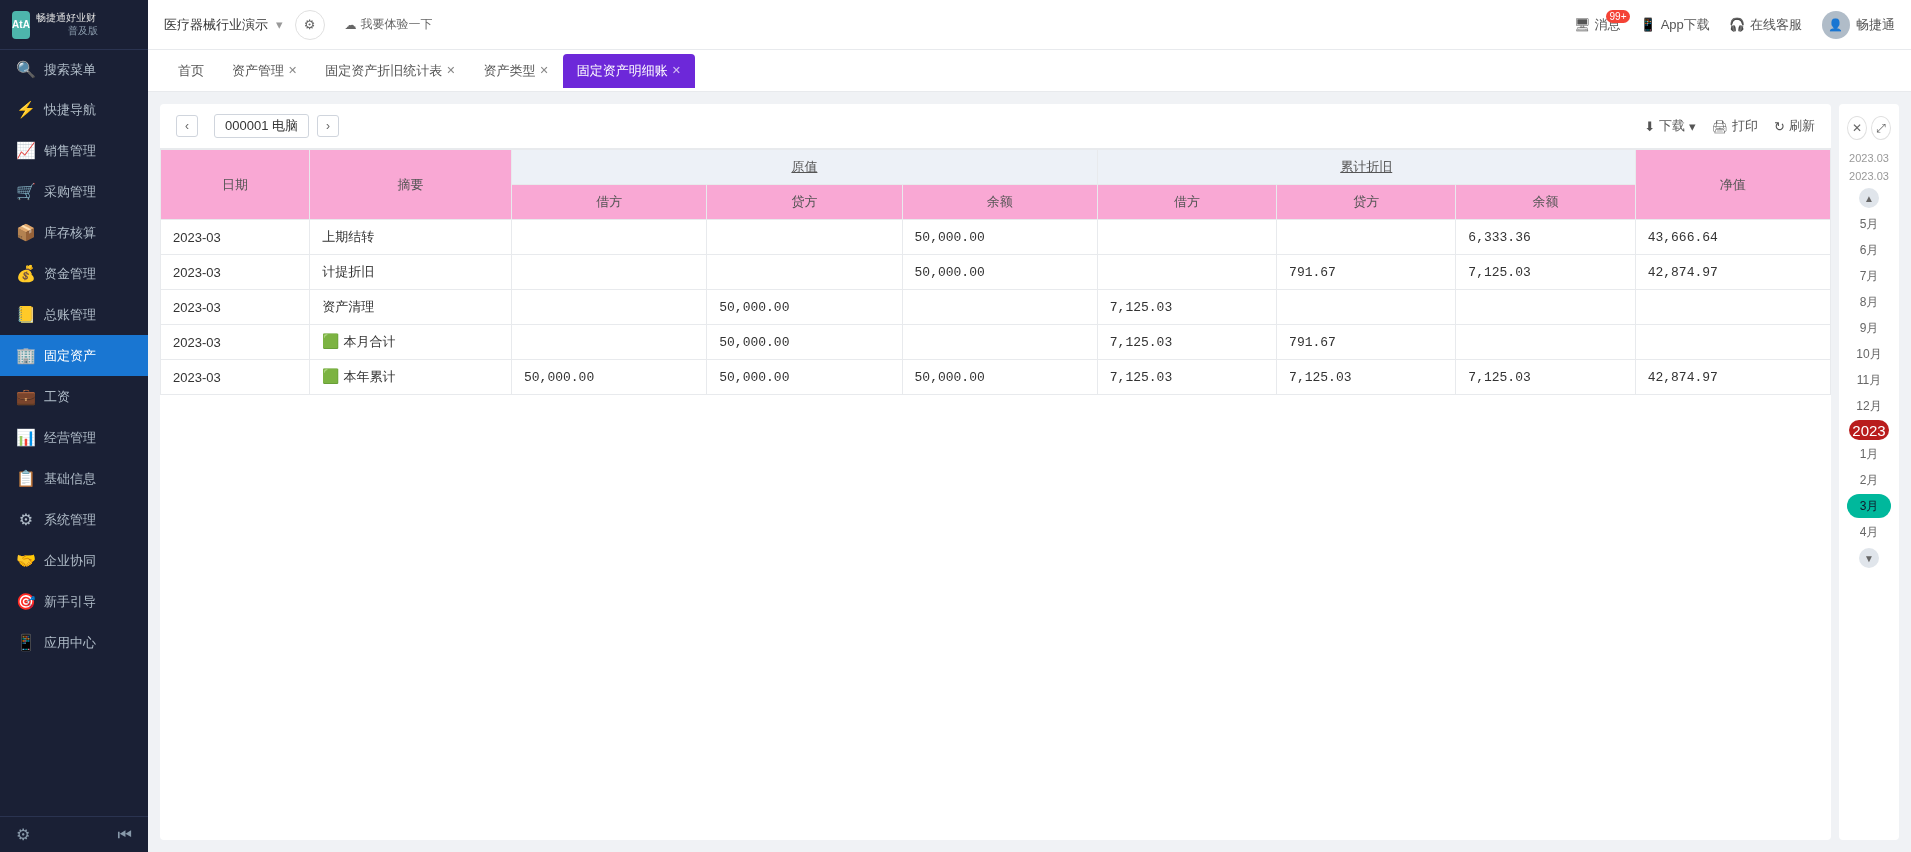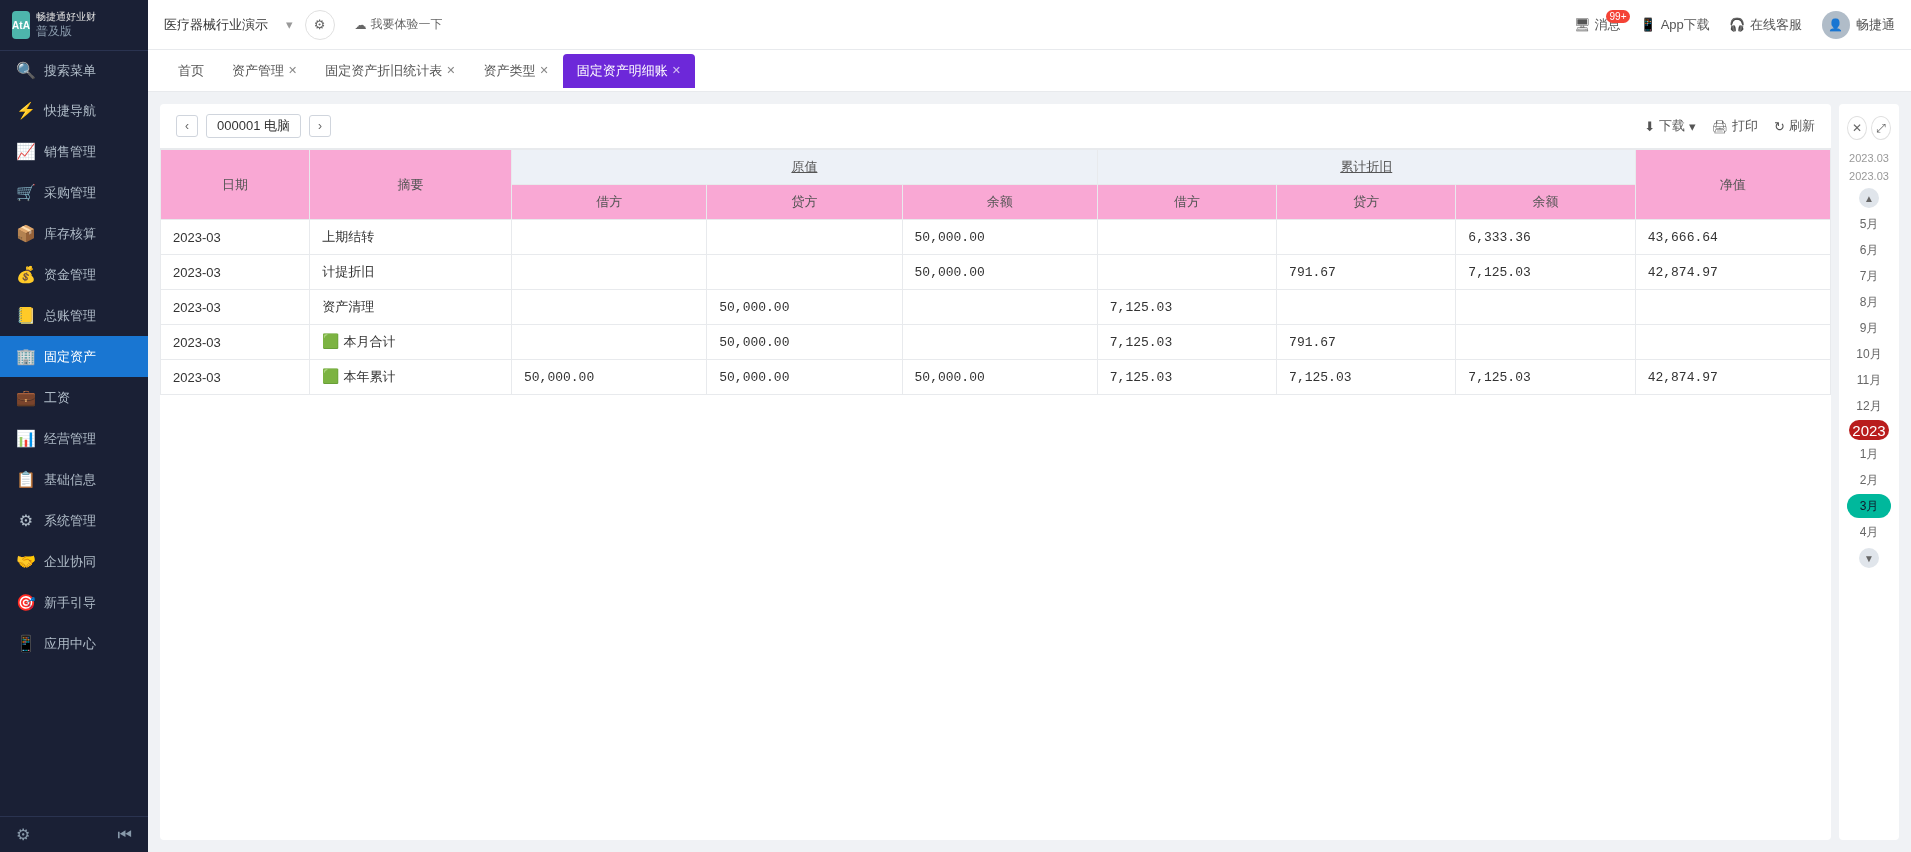--- a/index.html
+++ b/index.html
@@ -30,21 +30,21 @@
       background: #4db6ac;
       border-radius: 4px;
       display: flex;
       align-items: center;
       justify-content: center;
       font-size: 10px;
       color: white;
       font-weight: bold;
     }
     .sidebar-logo-text { font-size: 10px; color: #e0e0e0; line-height: 1.3; }
-    .sidebar-logo-sub { font-size: 12px; color: #8899aa; }
+    .sidebar-logo-sub { font-size: 10px; color: #8899aa; margin-left: 32px; }
     .sidebar-scroll { flex: 1; overflow-y: auto; overflow-x: hidden; }
     .sidebar-scroll::-webkit-scrollbar { width: 4px; }
     .sidebar-scroll::-webkit-scrollbar-thumb { background: #3a4a60; }
     .sidebar-item {
       display: flex;
       align-items: center;
       gap: 8px;
       padding: 11px 16px;
       cursor: pointer;
       color: #b0bcc8;
@@ -85,21 +85,21 @@
       height: 50px;
       display: flex;
       align-items: center;
       padding: 0 16px;
       border-bottom: 1px solid #e8eaed;
       gap: 12px;
     }
     .topbar-company {
       display: flex;
       align-items: center;
-      gap: 18px;
+      gap: 8px;
       font-size: 13px;
       color: #333;
       cursor: pointer;
     }
     .topbar-settings {
       width: 30px;
       height: 30px;
       border-radius: 50%;
       border: 1px solid #e0e0e0;
       display: flex;
@@ -225,20 +225,21 @@
       color: #666;
       font-size: 12px;
     }
     .asset-id-box {
       border: 1px solid #d0d5dd;
       border-radius: 3px;
       padding: 2px 10px;
       font-size: 13px;
       color: #333;
       background: #fff;
+      margin-left: 8px;
     }
     .toolbar-right {
       margin-left: auto;
       display: flex;
       align-items: center;
       gap: 16px;
     }
     .toolbar-btn {
       display: flex;
       align-items: center;

